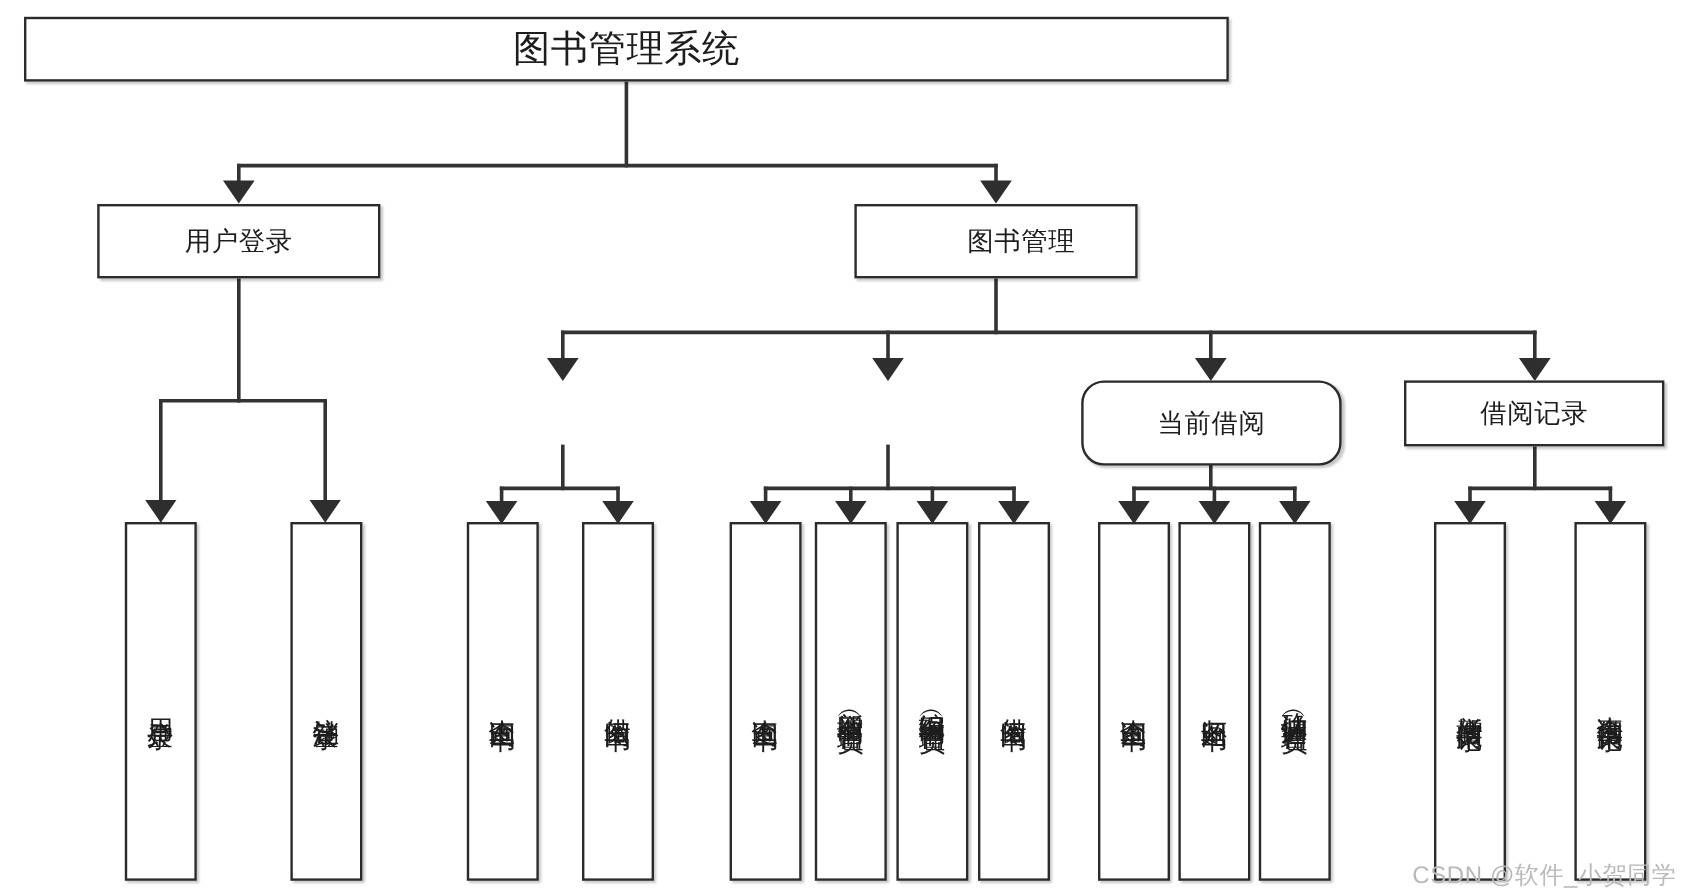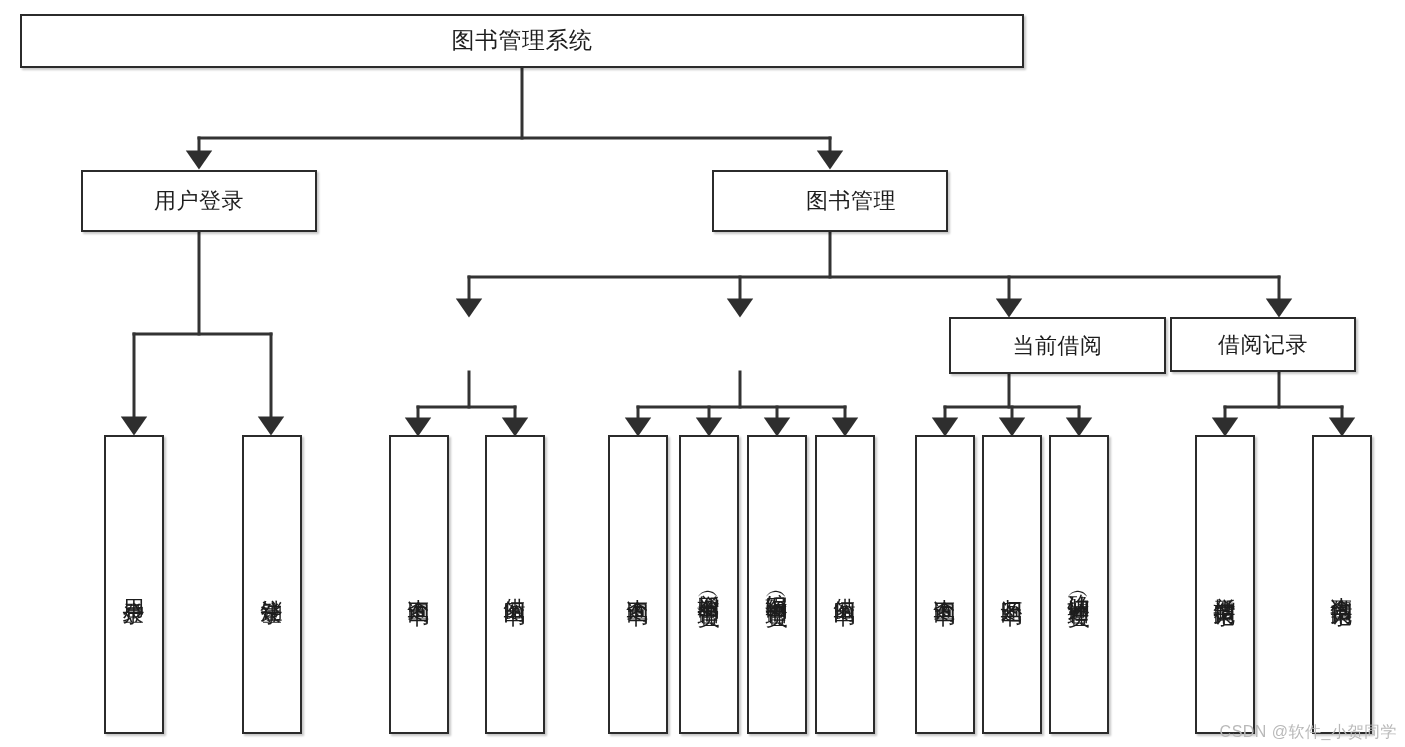--- a/index.html
+++ b/index.html
@@ -40,40 +40,40 @@
     display: block;
     text-align: center;
     line-height: 1.18;
     white-space: pre;
   }
   .node.horiz .lbl {
     font-size: 22px;
     letter-spacing: 0.5px;
   }
   .node.root .lbl {
-    font-size: 23px;
+    font-size: 31px;
   }
   .node.vert {
     align-items: center;
     justify-content: center;
   }
   .node.vert .lbl {
     writing-mode: vertical-rl;
     text-orientation: upright;
     font-size: 22px;
     line-height: 1.05;
     letter-spacing: 2px;
     white-space: normal;
     max-height: 100%;
   }
   #watermark {
     position: absolute;
     right: 8px;
     bottom: 4px;
-    font-size: 16px;
+    font-size: 20px;
     color: #b9b9b9;
     letter-spacing: 0.5px;
     white-space: nowrap;
   }
 </style>
 </head>
 <body>
 
 <div id="canvas">
 
@@ -131,24 +131,24 @@
     <span class="lbl">图书管理系统</span>
   </div>
 
   <div class="node horiz" style="left:81px; top:170px; width:236px; height:62px;">
     <span class="lbl">用户登录</span>
   </div>
   <div class="node horiz" style="left:712px; top:170px; width:236px; height:62px;padding-left:42px;">
     <span class="lbl">图书管理</span>
   </div>
 
-  <div class="node horiz" style="left:949px; top:317px; width:217px; height:57px;">
+  <div class="node horiz" style="left:901px; top:317px; width:217px; height:71px;border-radius:19px;">
     <span class="lbl">当前借阅</span>
   </div>
-  <div class="node horiz" style="left:1170px; top:317px; width:186px; height:55px;">
+  <div class="node horiz" style="left:1170px; top:317px; width:217px; height:55px;">
     <span class="lbl">借阅记录</span>
   </div>
 
   <div class="node vert" style="left:104px; top:435px; width:60px; height:299px;">
     <span class="lbl">用户登录</span>
   </div>
   <div class="node vert" style="left:242px; top:435px; width:60px; height:299px;">
     <span class="lbl">注销登录</span>
   </div>
   <div class="node vert" style="left:389px; top:435px; width:60px; height:299px;">

